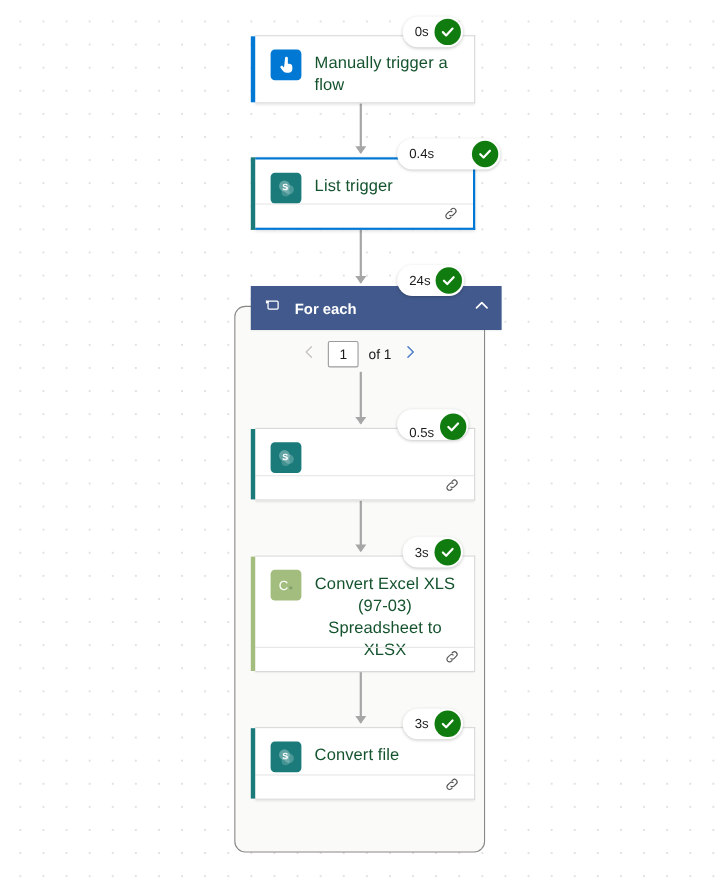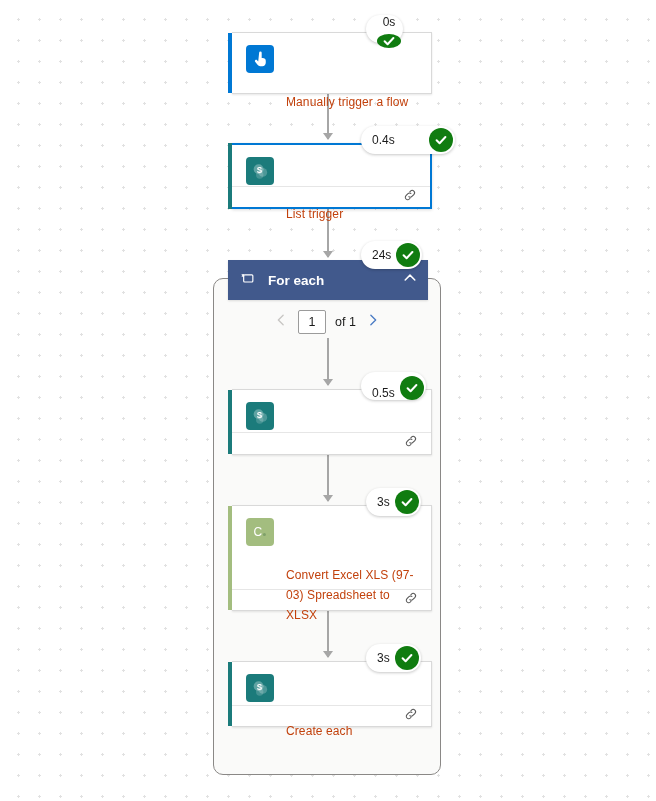--- a/index.html
+++ b/index.html
@@ -63,26 +63,25 @@
   .card.selected .card-accent { left: -4px; top: -2px; bottom: -2px; }
 
   .card-main {
     display: flex;
     align-items: flex-start;
     gap: 12px;
     padding: 12px 12px 12px 14px;
     min-height: 52px;
   }
   .card-title {
-    font-size: 12px;
-    color: #c2410c;
+    font-size: 15px;
+    color: #14532d;
     line-height: 20px;
     padding-top: 3px;
     letter-spacing: 0.1px;
-    margin-top: 44px;
   }
 
   .node-icon {
     width: 28px; height: 28px;
     border-radius: 4px;
     flex: 0 0 28px;
     display: flex;
     align-items: center;
     justify-content: center;
     color: #ffffff;
@@ -134,21 +133,21 @@
     width: 228px;
     height: 497px;
     background: #fafaf9;
     border: 1.5px solid #8a8886;
     border-radius: 10px;
   }
   .scope-header {
     position: absolute;
     left: 228px;
     top: 260px;
-    width: 200px;
+    width: 228px;
     height: 40px;
     background: #41598c;
     display: flex;
     align-items: center;
     padding: 0 10px 0 13px;
     gap: 12px;
     z-index: 5;
     box-shadow: 0 1px 2px rgba(0,0,0,0.12);
   }
   .scope-title {
@@ -194,21 +193,21 @@
 <div id="canvas">
 
   <div class="scope"></div>
 
   <div class="connector" style="top:93px;  height:46px;"></div>
   <div class="connector" style="top:209px; height:48px;"></div>
   <div class="connector" style="top:338px; height:47px;"></div>
   <div class="connector" style="top:455px; height:46px;"></div>
   <div class="connector" style="top:611px; height:46px;"></div>
 
-  <div class="badge" style="left:366px; top:15px;flex-direction:column;">
+  <div class="badge" style="left:366px; top:15px;">
     <span class="badge-text">0s</span>
     <span class="badge-check">
       <svg width="14" height="14" viewBox="0 0 14 14">
           <path d="M2.6 7.2 L5.6 10.2 L11.4 4" stroke="#ffffff" stroke-width="2" fill="none" stroke-linecap="round" stroke-linejoin="round"></path>
         </svg>
     </span>
   </div>
   <div class="card" style="left:232px; top:32px; height:62px;">
     <div class="card-accent" style="background:#0078d4;"></div>
     <div class="card-main">
@@ -330,21 +329,21 @@
   </div>
   <div class="card" style="left:232px; top:505px; height:106px;">
     <div class="card-accent" style="background:#a3bd7f;"></div>
     <div class="card-main" style="padding-bottom:10px; min-height:0;">
       <span class="node-icon" style="background:#a3bd7f;">
         <svg width="22" height="22" viewBox="0 0 22 22">
           <text x="4.5" y="15.4" font-family="Liberation Sans, sans-serif" font-size="12" fill="#ffffff">C</text>
           <circle cx="15.4" cy="13.4" r="1.5" fill="#7fa06a"></circle>
         </svg>
       </span>
-      <span class="card-title" style="max-width:128px;">Convert Excel XLS (97-03) Spreadsheet to XLSX</span>
+      <span class="card-title" style="max-width:128px;text-align:center;">Convert Excel XLS (97-03) Spreadsheet to XLSX</span>
     </div>
     <div class="card-footer" style="margin-top:auto;">
       <span class="link-icon">
         <svg width="16" height="16" viewBox="0 0 20 20" fill="none" stroke="#555555" stroke-width="1.3">
           <path d="M8.2 11.8a2.9 2.9 0 0 0 4.2 0l2.4-2.4a2.95 2.95 0 0 0-4.2-4.2L9.5 6.3"></path>
           <path d="M11.6 8.4a2.9 2.9 0 0 0-4.2 0L5 10.8a2.95 2.95 0 0 0 4.2 4.2l1.1-1.1"></path>
         </svg>
       </span>
     </div>
   </div>
@@ -361,21 +360,21 @@
     <div class="card-accent" style="background:#1b7b7b;"></div>
     <div class="card-main" style="padding-bottom:8px; min-height:0;">
       <span class="node-icon" style="background:#1b7b7b;">
         <svg width="19" height="19" viewBox="0 0 20 20">
           <circle cx="8" cy="7.5" r="5.2" fill="#ffffff" opacity="0.30"></circle>
           <circle cx="12.4" cy="11" r="4.6" fill="#ffffff" opacity="0.22"></circle>
           <circle cx="9.2" cy="13.6" r="3.9" fill="#ffffff" opacity="0.18"></circle>
           <text x="6.0" y="11.6" font-family="Liberation Sans, sans-serif" font-size="8.6" font-weight="bold" fill="#ffffff">S</text>
         </svg>
       </span>
-      <span class="card-title">Create each</span>
+      <span class="card-title">Convert file</span>
     </div>
     <div class="card-footer">
       <span class="link-icon">
         <svg width="16" height="16" viewBox="0 0 20 20" fill="none" stroke="#555555" stroke-width="1.3">
           <path d="M8.2 11.8a2.9 2.9 0 0 0 4.2 0l2.4-2.4a2.95 2.95 0 0 0-4.2-4.2L9.5 6.3"></path>
           <path d="M11.6 8.4a2.9 2.9 0 0 0-4.2 0L5 10.8a2.95 2.95 0 0 0 4.2 4.2l1.1-1.1"></path>
         </svg>
       </span>
     </div>
   </div>

